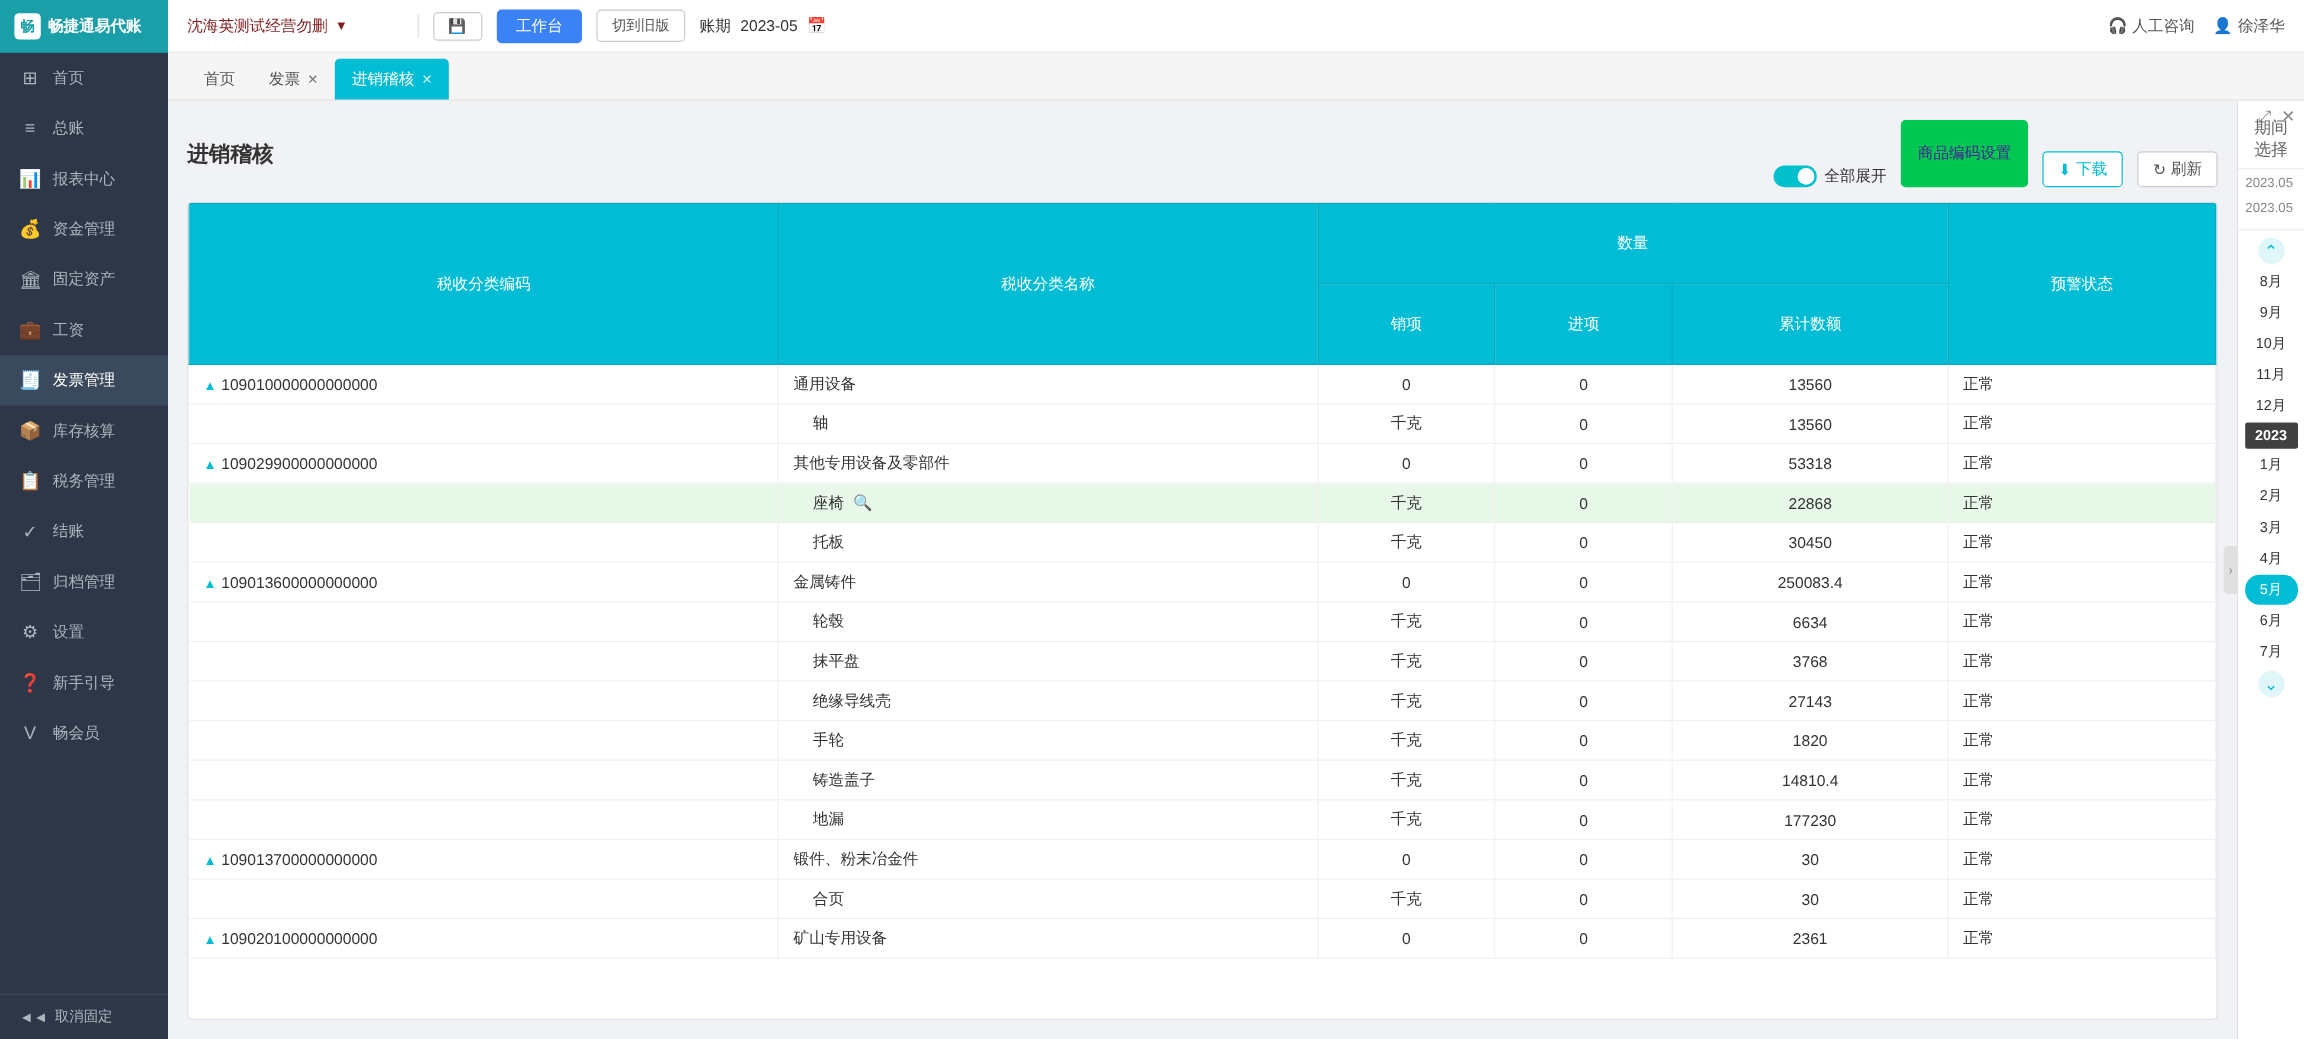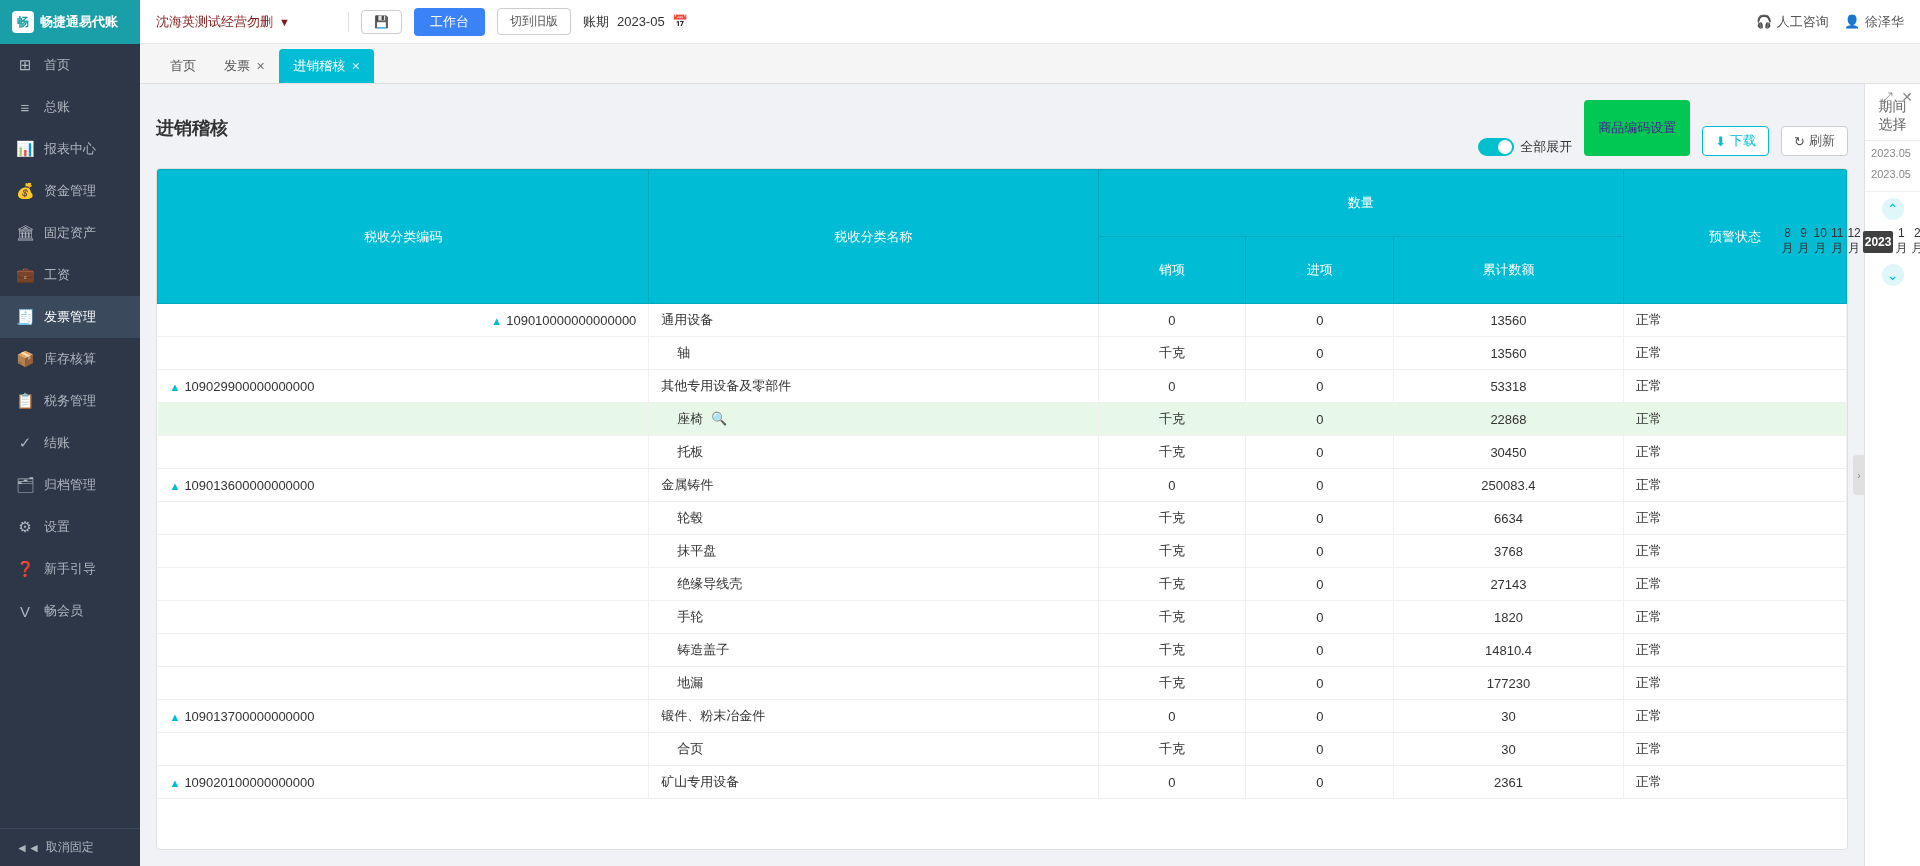--- a/index.html
+++ b/index.html
@@ -442,21 +442,21 @@
               <th rowspan="2">预警状态</th>
             </tr>
             <tr>
               <th>销项</th>
               <th>进项</th>
               <th>累计数额</th>
             </tr>
           </thead>
           <tbody id="table-body">
           <tr>
-      <td style="color:#333;text-align:right;">
+      <td style="color:#333;">
         <span class="group-icon">▲</span>109010000000000000
       </td>
       <td>通用设备</td>
       <td class="text-center">0</td>
       <td class="text-center">0</td>
       <td class="text-center">13560</td>
       <td>正常</td>
     </tr>
               <tr>
       <td></td>
@@ -592,21 +592,21 @@
 
       <div style="width:100%; padding:2px 4px;">
         <div class="period-item" style="font-size:11px; color:#888;">2023.05</div>
         <div class="period-item" style="font-size:11px; color:#888;">2023.05</div>
       </div>
 
       <div style="height:1px; background:#eee; width:100%; margin:4px 0;"></div>
 
       <div class="period-scroll-btn">⌃</div>
 
-      <div id="months-list" style="width:100%; display:flex; align-items:center;justify-content:center;">
+      <div id="months-list" style="width:100%; display:flex; flex-direction:column; align-items:center;">
       <div class="period-item">8月</div>
           <div class="period-item">9月</div>
           <div class="period-item">10月</div>
           <div class="period-item">11月</div>
           <div class="period-item">12月</div>
           <div class="period-item year">2023</div>
           <div class="period-item">1月</div>
           <div class="period-item">2月</div>
           <div class="period-item">3月</div>
           <div class="period-item">4月</div>

